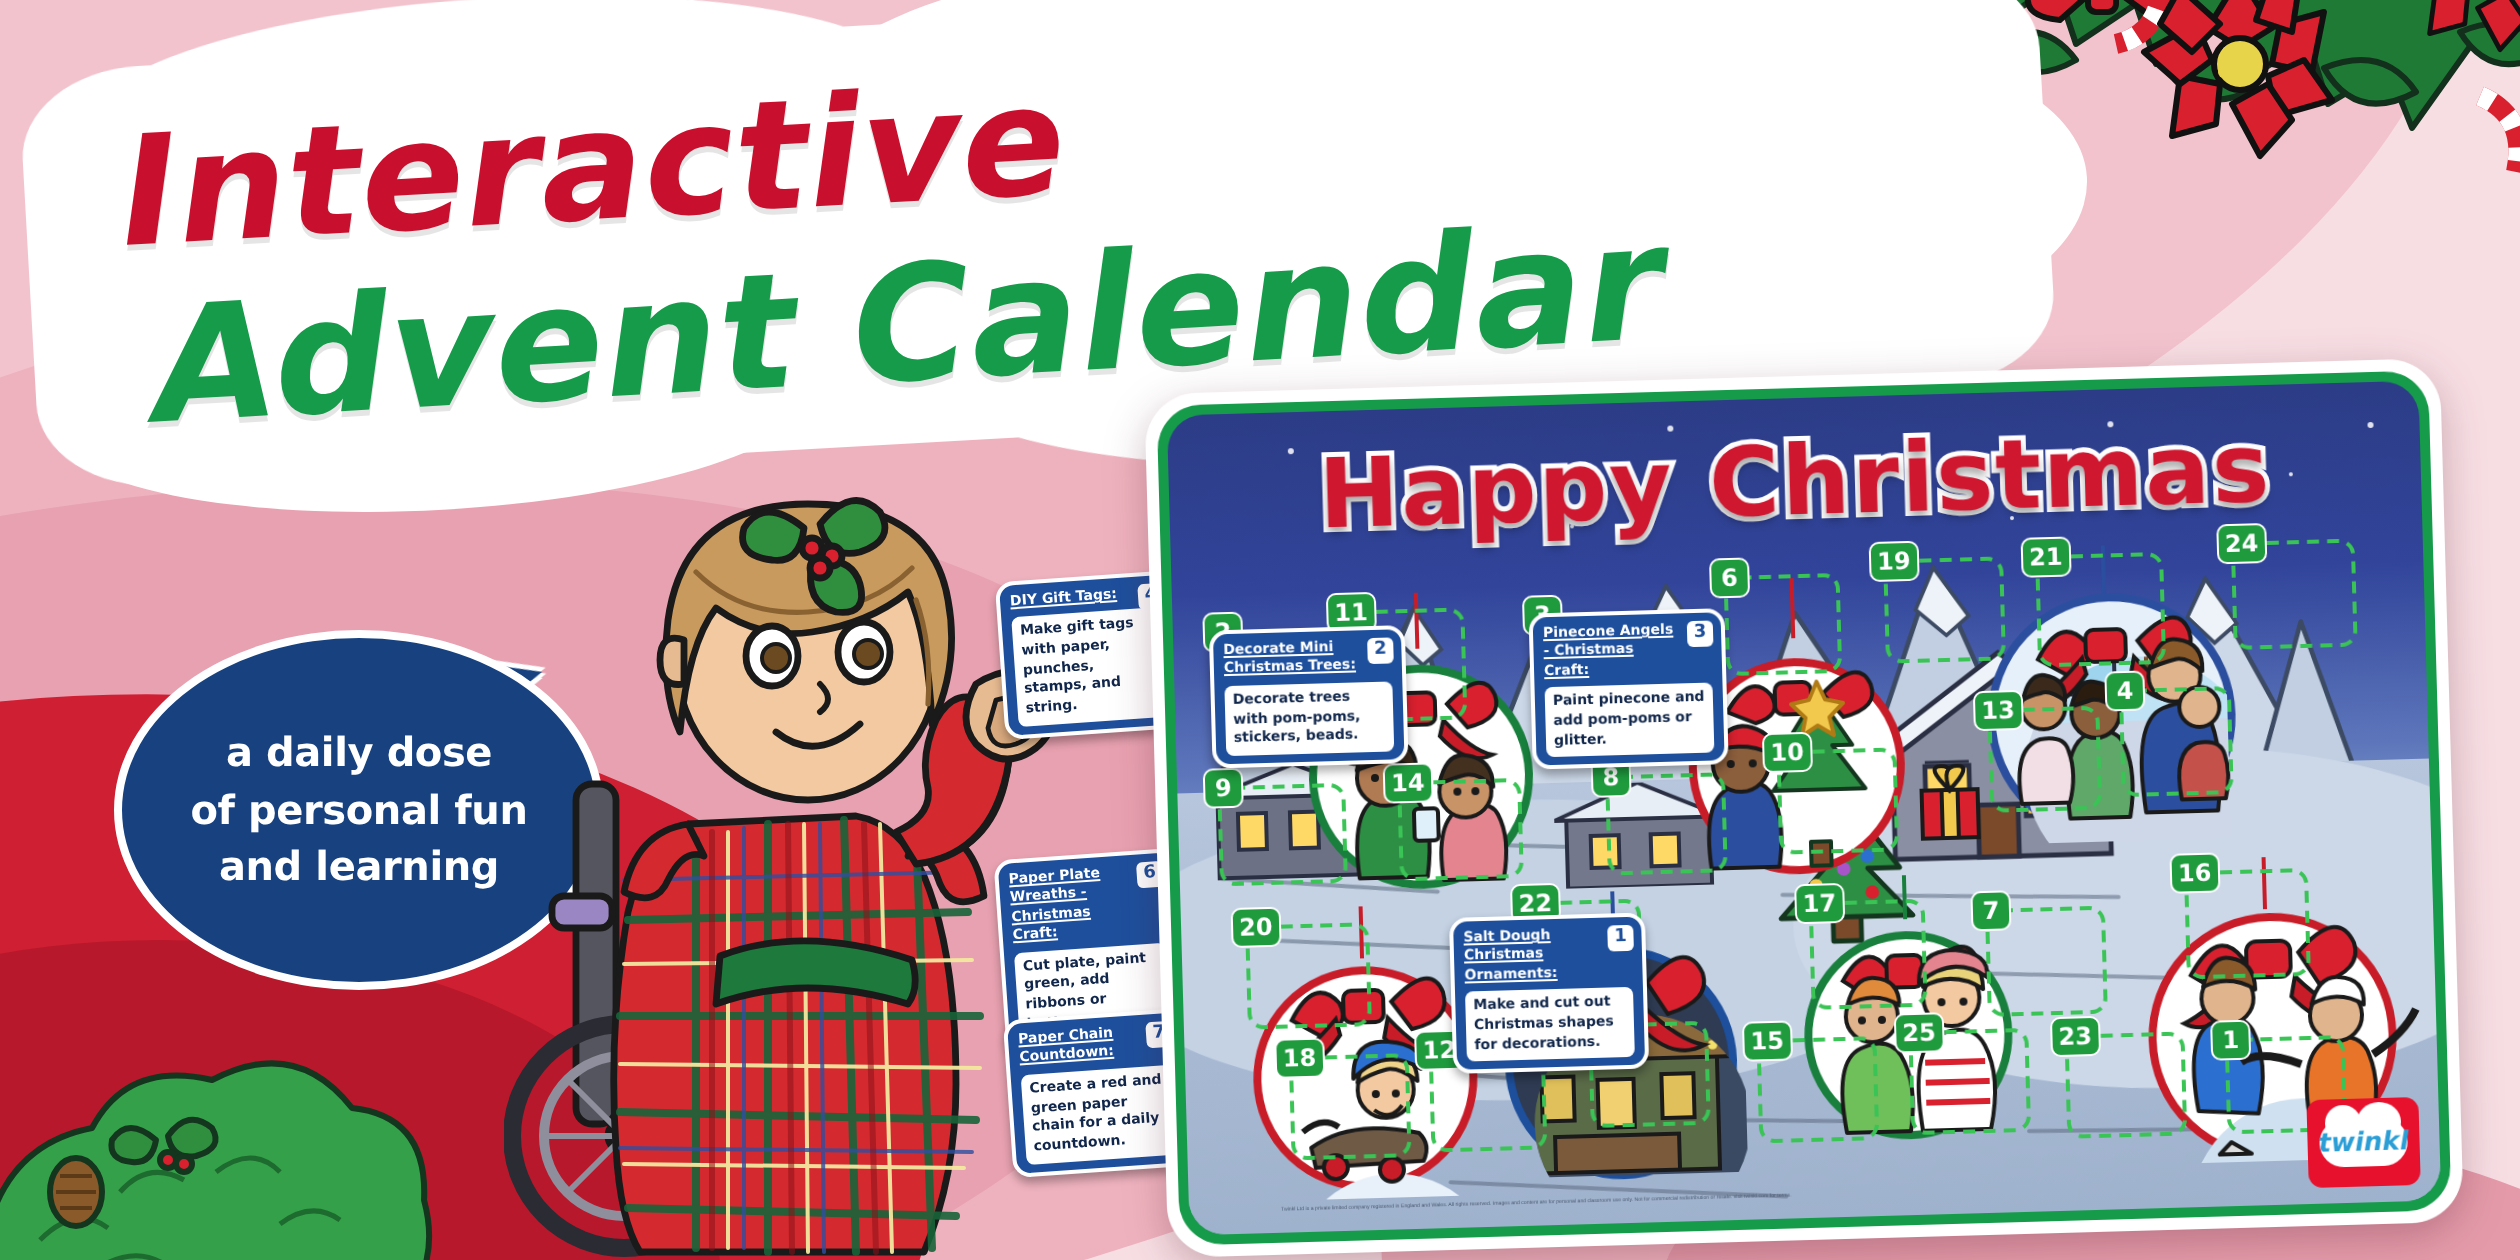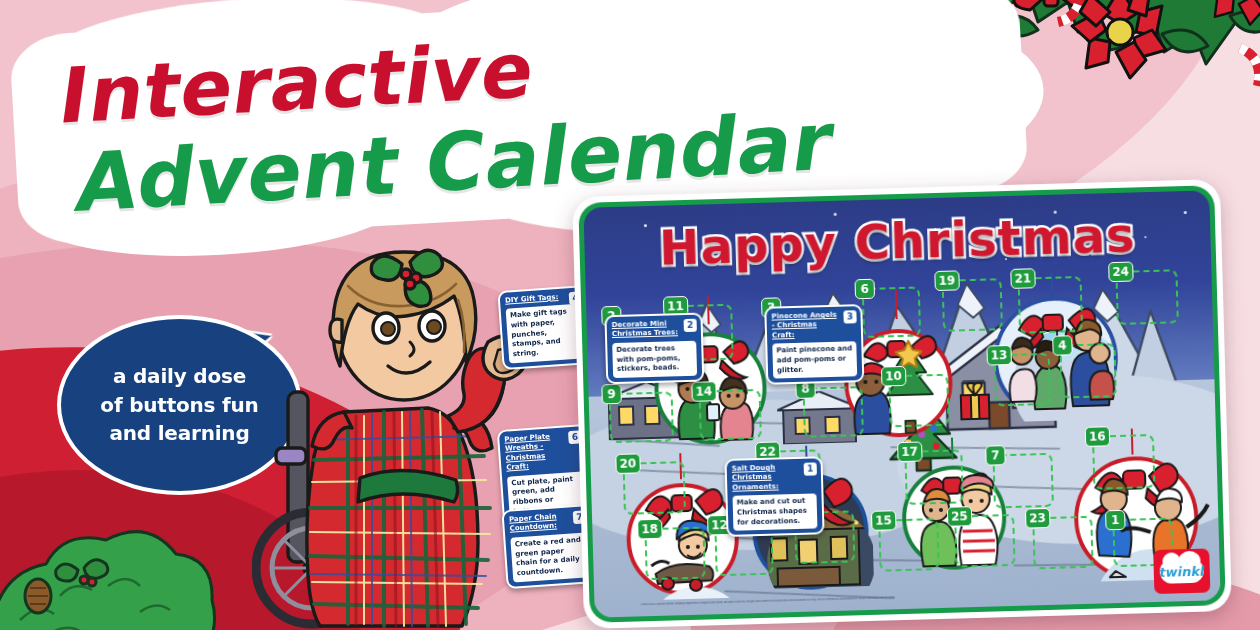--- a/index.html
+++ b/index.html
@@ -324,21 +324,21 @@
   <div class="title-plaque2 tp-1"></div>
   <div class="title-plaque2 tp-2"></div>
   <div class="title-plaque2 tp-3"></div>
   <div class="title-line title-1">Interactive</div>
   <div class="title-line title-2">Advent Calendar</div>
 </div>
 
 <div class="bubble-tail"></div>
 <div class="bubble">
   <div class="bubble-text">a daily dose
-of buttons fun
+of personal fun
 and learning</div>
 </div>
 
 <svg class="character" viewBox="0 0 320 414">
   <g stroke="#1a1a1a" stroke-width="3.4" stroke-linejoin="round" stroke-linecap="round">
 
     <g fill="#6f6f7c">
       <rect x="36" y="176" width="20" height="170" rx="8" fill="#55555f"></rect>
       <circle cx="60" cy="352" r="56" fill="none" stroke="#2b2b33" stroke-width="9"></circle>
       <circle cx="60" cy="352" r="40" fill="none" stroke="#8e8e9c" stroke-width="5"></circle>

